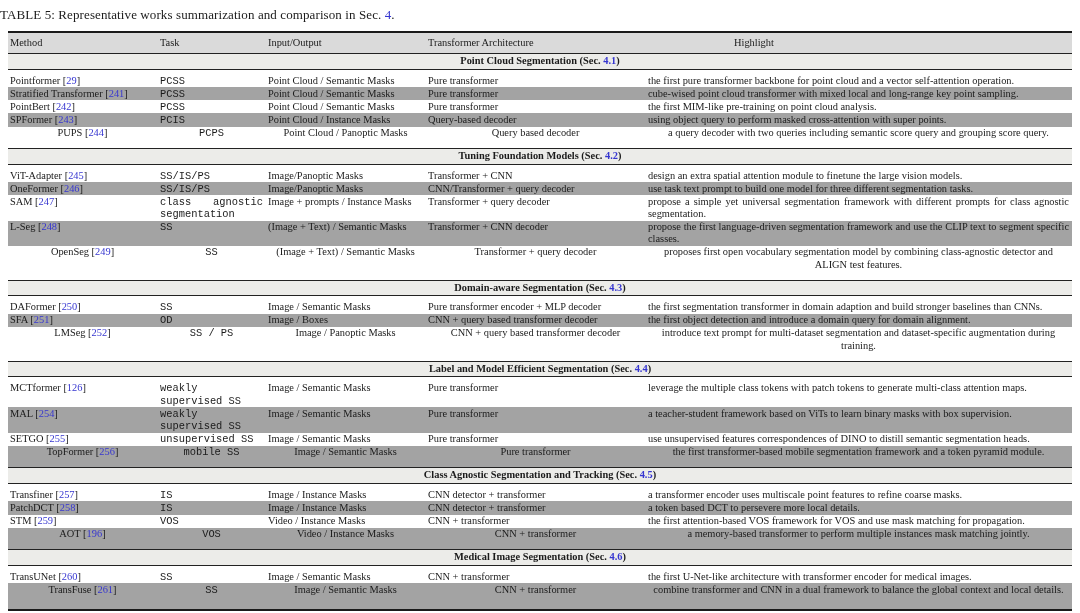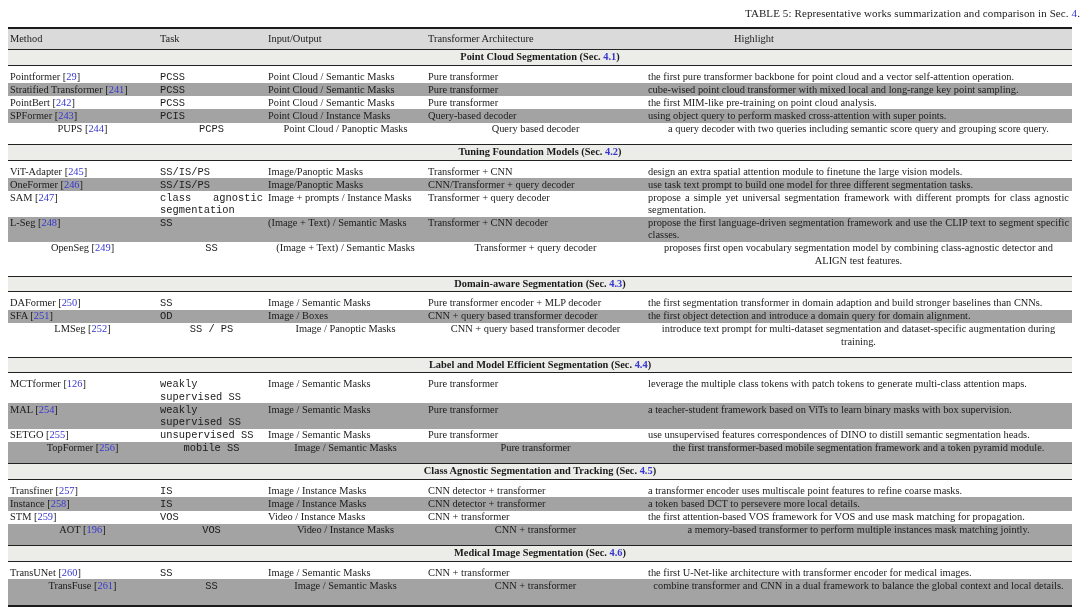--- a/index.html
+++ b/index.html
@@ -2,21 +2,21 @@
 <html><head>
 <meta charset="utf-8">
 <style>
   html, body { margin:0; padding:0; }
   body {
     width:1080px; height:613px; overflow:hidden;
     background:#ffffff; color:#1b1b1b;
     font-family:"Liberation Serif","DejaVu Serif",serif;
   }
   .caption {
-    text-align:right; font-size:11px; padding-top:7px;
+    text-align:left; font-size:13px; padding-top:7px;
     letter-spacing:0.1px;
   }
   .link { color:#3636d0; text-decoration:none; cursor:pointer; }
   table {
     width:1064px; margin:8px auto 0; border-collapse:collapse;
     font-size:10.4px; line-height:12.3px;
     border-top:2.2px solid #1a1a1a; border-bottom:2.2px solid #1a1a1a;
     table-layout:fixed;
   }
   col.w-method { width:150px; }
@@ -205,21 +205,21 @@
         <td colspan="5"><span>Class Agnostic Segmentation and Tracking (Sec. </span><a class="link">4.5</a><span>)</span></td>
       </tr>
       <tr class="first">
         <td class="c-method"><span>Transfiner [</span><a class="link">257</a><span>]</span></td>
         <td class="c-task">IS</td>
         <td class="c-io">Image / Instance Masks</td>
         <td class="c-arch">CNN detector + transformer</td>
         <td class="c-high">a transformer encoder uses multiscale point features to refine coarse masks.</td>
       </tr>
       <tr class="alt">
-        <td class="c-method"><span>Instance [</span><a class="link">258</a><span>]</span></td>
+        <td class="c-method"><span>PatchDCT [</span><a class="link">258</a><span>]</span></td>
         <td class="c-task">IS</td>
         <td class="c-io">Image / Instance Masks</td>
         <td class="c-arch">CNN detector + transformer</td>
         <td class="c-high">a token based DCT to persevere more local details.</td>
       </tr>
       <tr>
         <td class="c-method"><span>STM [</span><a class="link">259</a><span>]</span></td>
         <td class="c-task">VOS</td>
         <td class="c-io">Video / Instance Masks</td>
         <td class="c-arch">CNN + transformer</td>

